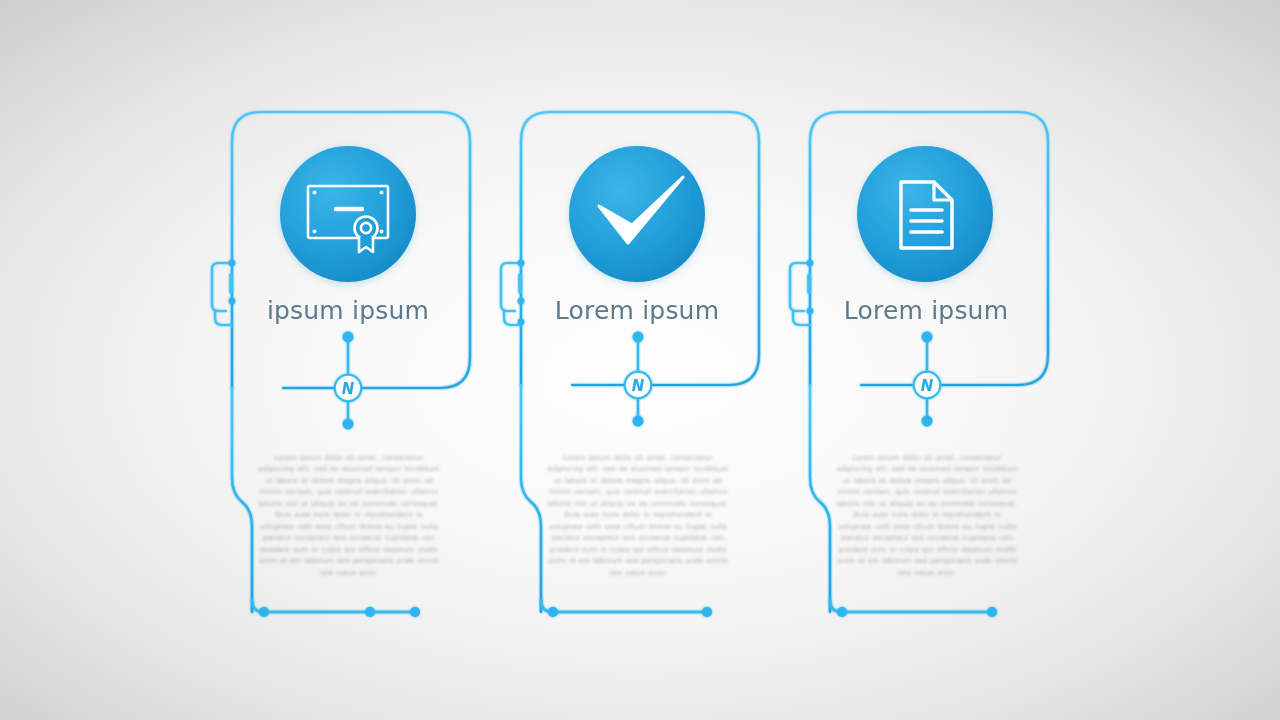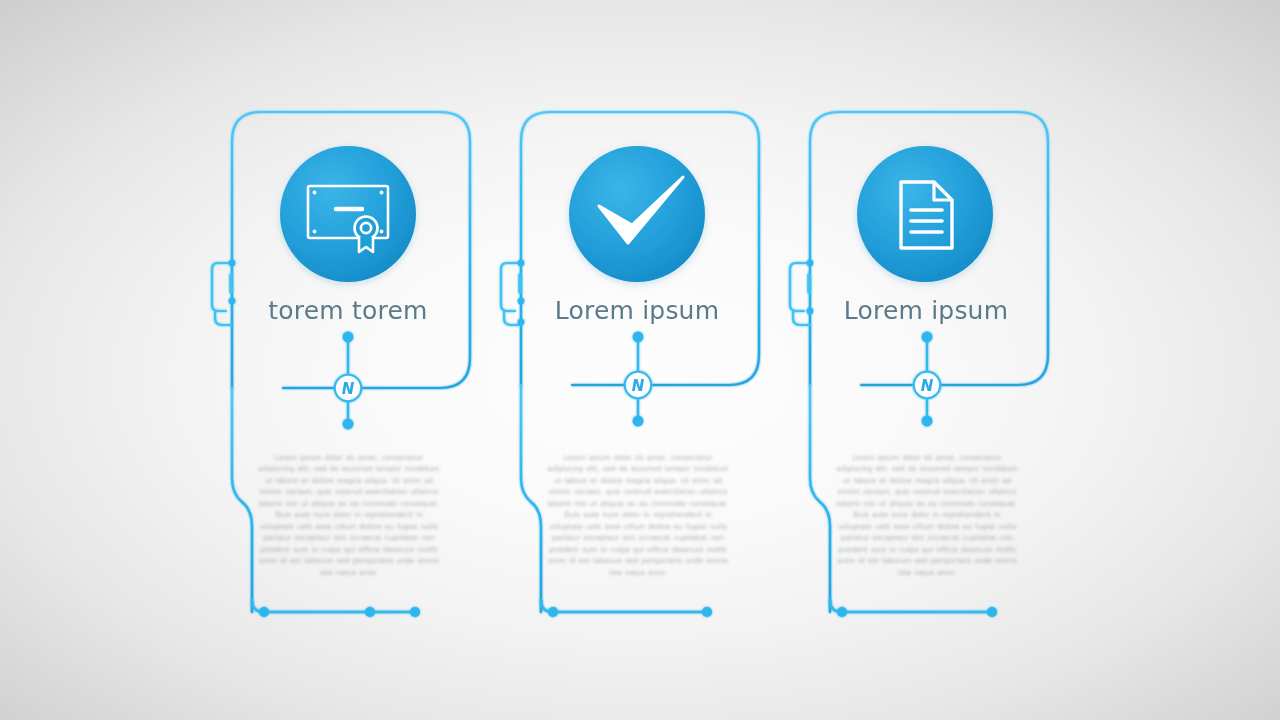--- a/index.html
+++ b/index.html
@@ -249,21 +249,21 @@
       <g>
         <path d="M 901 182 L 934 182 L 952 200 L 952 248 L 901 248 Z" fill="none" stroke="#ffffff" stroke-width="3.4" stroke-linejoin="round"></path>
         <path d="M 934 182 L 934 200 L 952 200" fill="none" stroke="#ffffff" stroke-width="3.2" stroke-linejoin="round"></path>
         <line x1="911" y1="210" x2="942" y2="210" stroke="#ffffff" stroke-width="3.6" stroke-linecap="round"></line>
         <line x1="911" y1="221" x2="942" y2="221" stroke="#ffffff" stroke-width="3.6" stroke-linecap="round"></line>
         <line x1="911" y1="232" x2="942" y2="232" stroke="#ffffff" stroke-width="3.6" stroke-linecap="round"></line>
       </g>
     </g>
   </svg>
 
-  <div class="panel-title" style="left:198px; top:296px;">torem torem</div>
+  <div class="panel-title" style="left:198px; top:296px;">ipsum ipsum</div>
   <div class="panel-title" style="left:487px; top:296px;">Lorem ipsum</div>
   <div class="panel-title" style="left:776px; top:296px;">Lorem ipsum</div>
 
   <div class="blurb b1">Lorem ipsum dolor sit amet, consectetur adipiscing elit, sed do eiusmod tempor incididunt ut labore et dolore magna aliqua. Ut enim ad minim veniam, quis nostrud exercitation ullamco laboris nisi ut aliquip ex ea commodo consequat. Duis aute irure dolor in reprehenderit in voluptate velit esse cillum dolore eu fugiat nulla pariatur excepteur sint occaecat cupidatat non proident sunt in culpa qui officia deserunt mollit anim id est laborum sed perspiciatis unde omnis iste natus error.</div>
   <div class="blurb b2">Lorem ipsum dolor sit amet, consectetur adipiscing elit, sed do eiusmod tempor incididunt ut labore et dolore magna aliqua. Ut enim ad minim veniam, quis nostrud exercitation ullamco laboris nisi ut aliquip ex ea commodo consequat. Duis aute irure dolor in reprehenderit in voluptate velit esse cillum dolore eu fugiat nulla pariatur excepteur sint occaecat cupidatat non proident sunt in culpa qui officia deserunt mollit anim id est laborum sed perspiciatis unde omnis iste natus error.</div>
   <div class="blurb b3">Lorem ipsum dolor sit amet, consectetur adipiscing elit, sed do eiusmod tempor incididunt ut labore et dolore magna aliqua. Ut enim ad minim veniam, quis nostrud exercitation ullamco laboris nisi ut aliquip ex ea commodo consequat. Duis aute irure dolor in reprehenderit in voluptate velit esse cillum dolore eu fugiat nulla pariatur excepteur sint occaecat cupidatat non proident sunt in culpa qui officia deserunt mollit anim id est laborum sed perspiciatis unde omnis iste natus error.</div>
 
 </div>
 
 </body></html>

